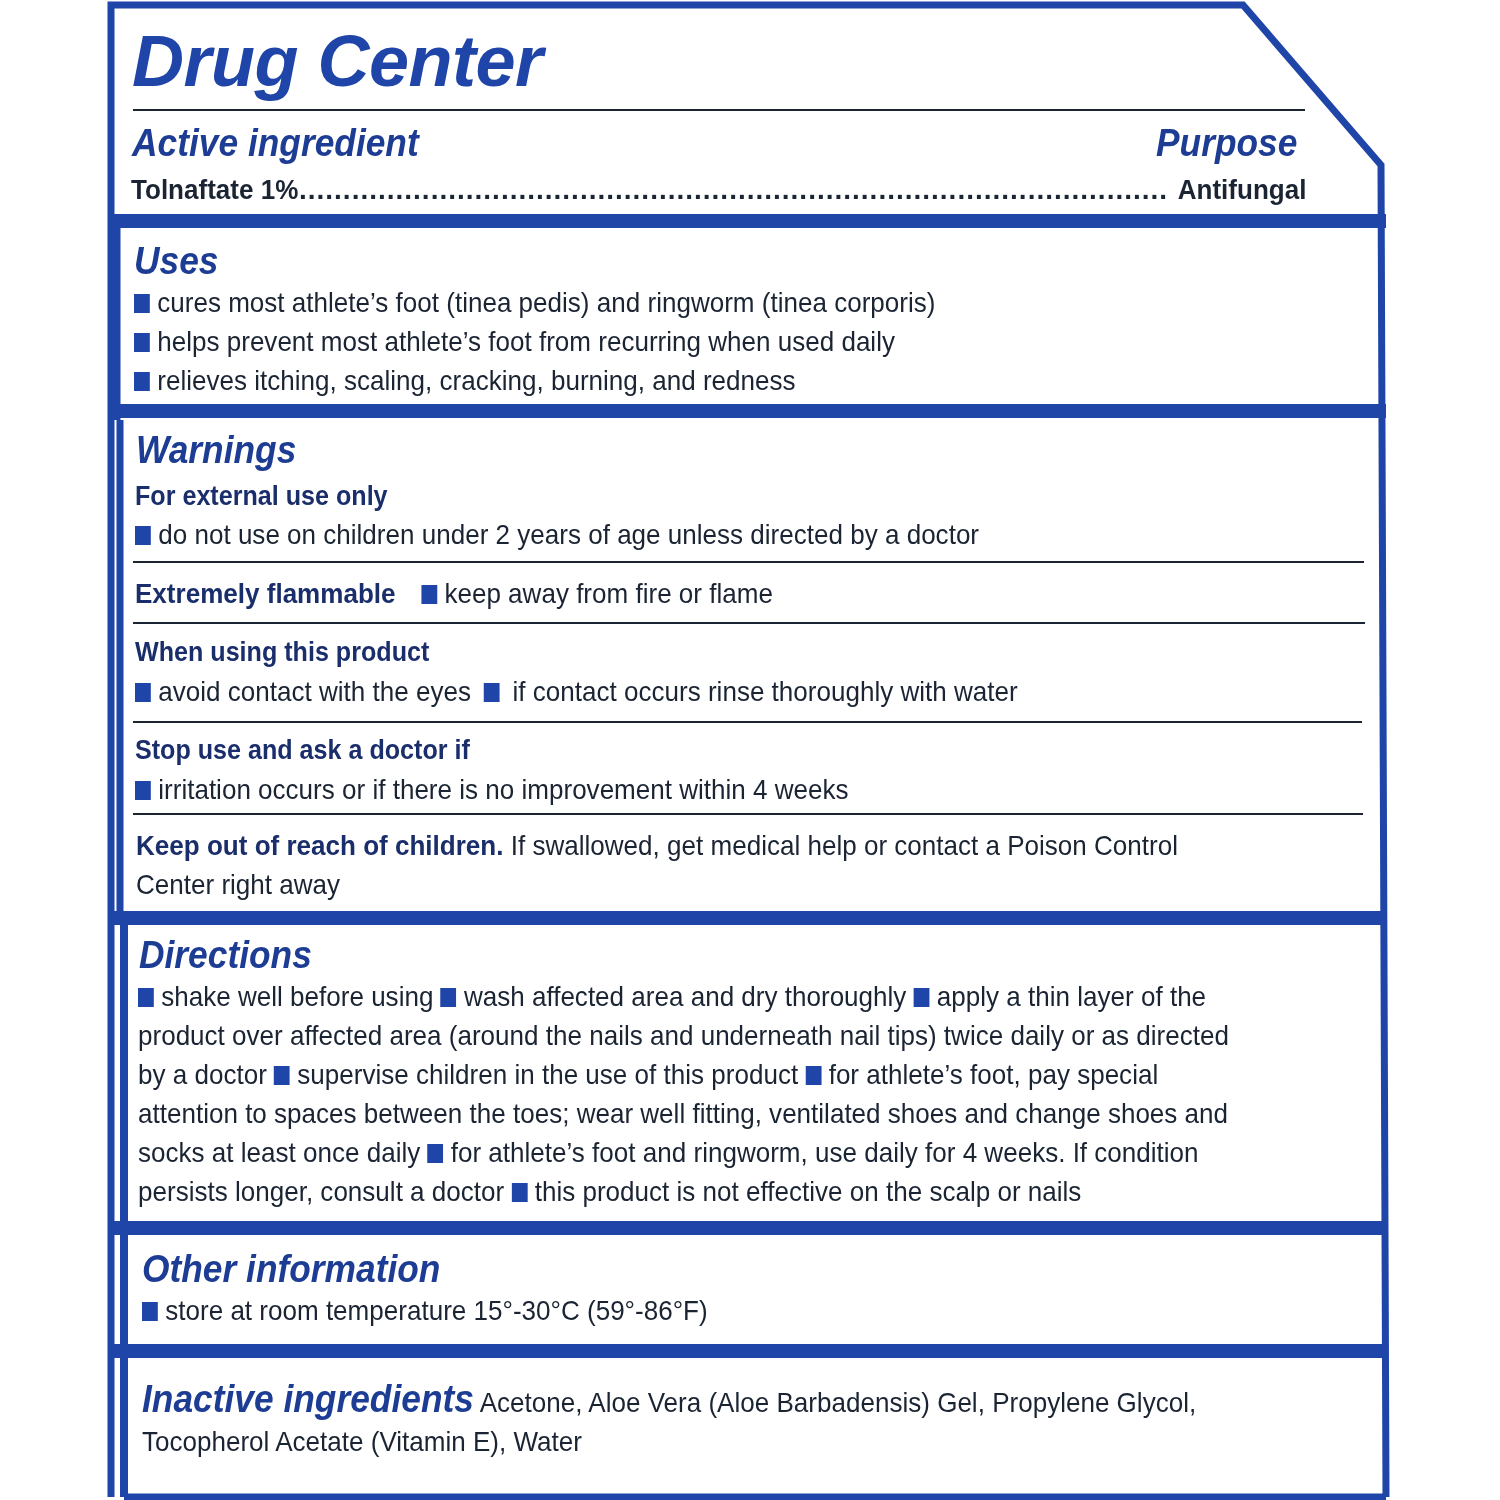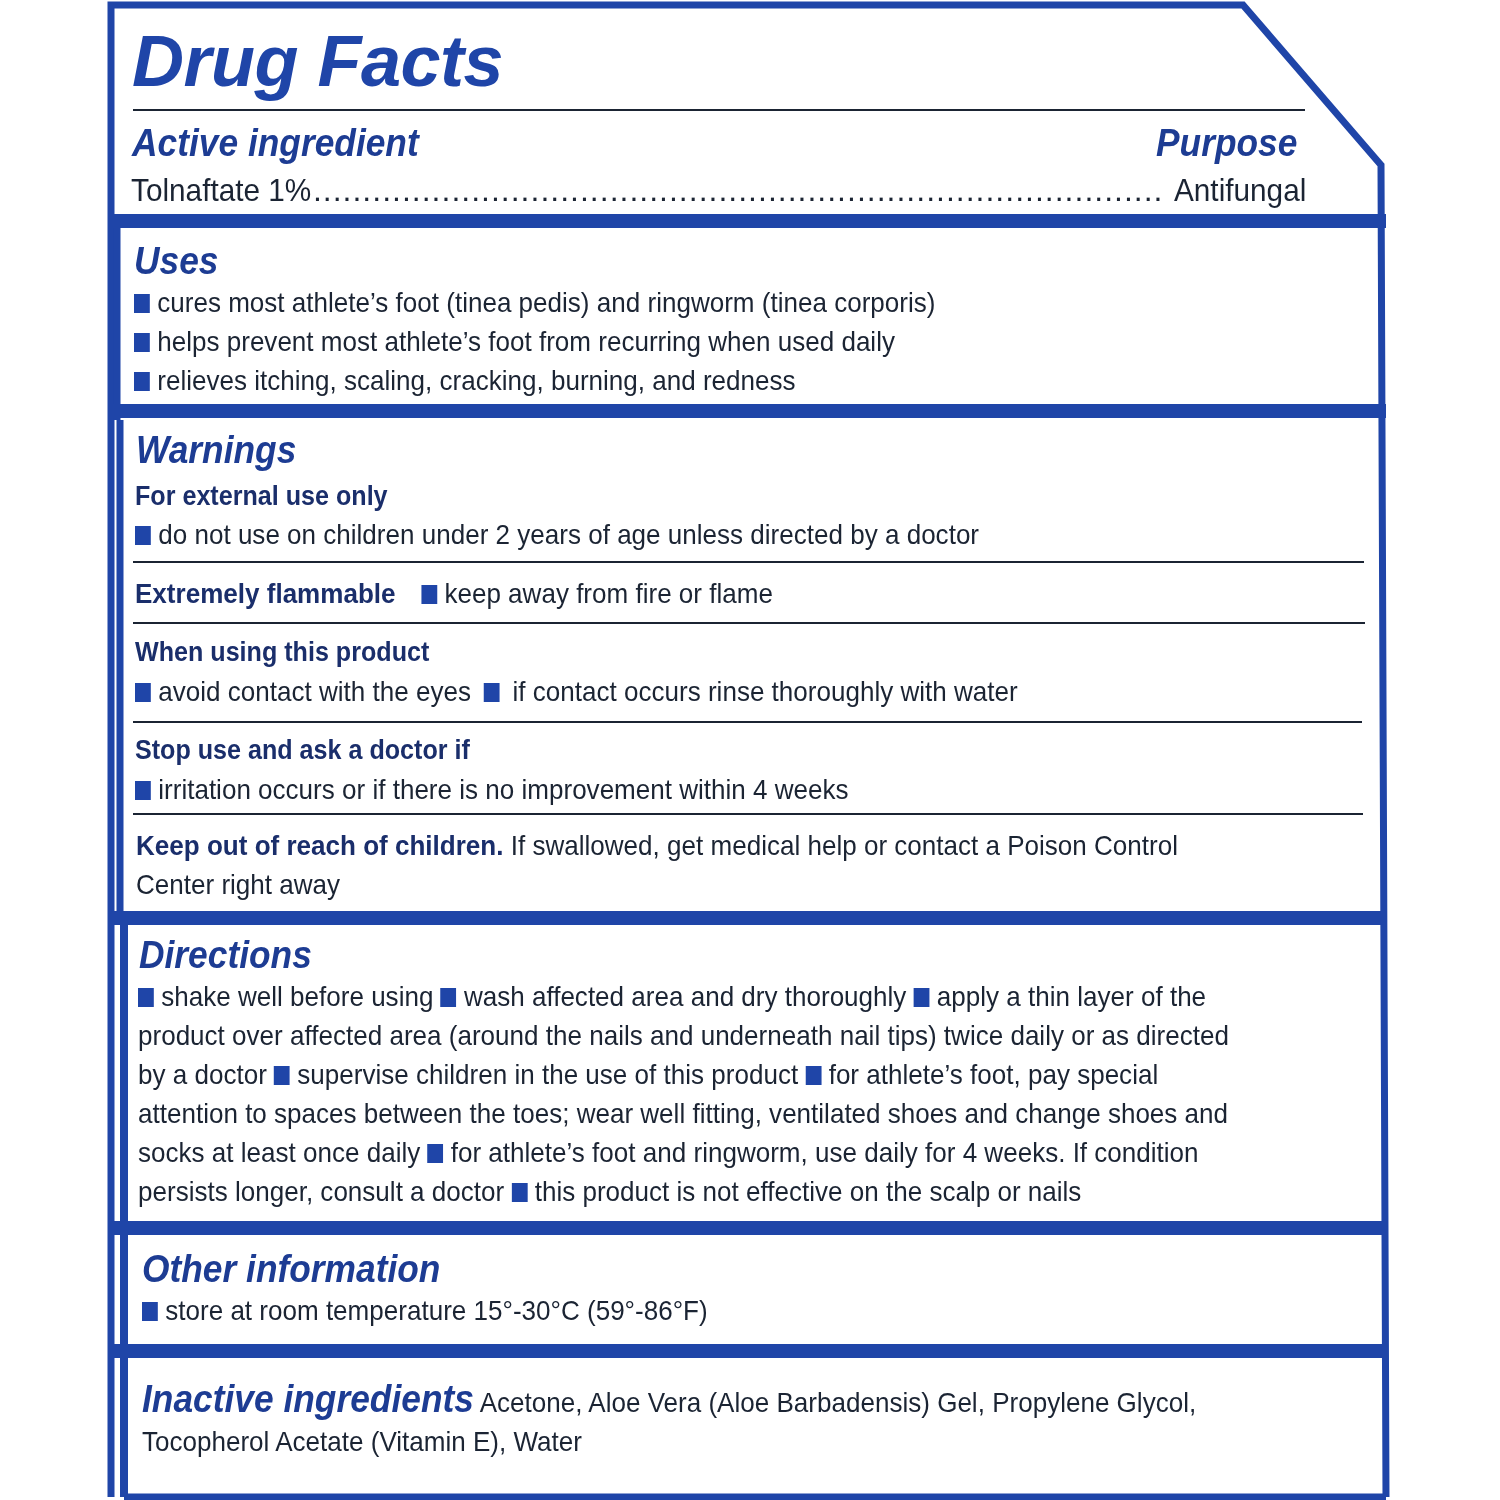--- a/index.html
+++ b/index.html
@@ -33,25 +33,25 @@
   <rect x="111" y="1344" width="1275" height="14" fill="#1f45a8"></rect>
 
   <line x1="133" y1="110" x2="1305" y2="110" stroke="#1b2433" stroke-width="2"></line>
 
   <line x1="133" y1="562" x2="1364" y2="562" stroke="#1b2433" stroke-width="2"></line>
   <line x1="133" y1="623" x2="1365" y2="623" stroke="#1b2433" stroke-width="2"></line>
   <line x1="133" y1="722" x2="1362" y2="722" stroke="#1b2433" stroke-width="2"></line>
   <line x1="133" y1="814" x2="1363" y2="814" stroke="#1b2433" stroke-width="2"></line>
 </svg>
 
-<div class="box h-big" style="left:132px; top:18px; font-size:72px; line-height:86px;">Drug Facts</div>
+<div class="box h-big" style="left:132px; top:18px; font-size:72px; line-height:86px;">Drug Center</div>
 
 <div class="box h-sec" style="left:132px; top:122px;">Active ingredient</div>
 <div class="box h-sec" style="left:1156px; top:122px;">Purpose</div>
-<div class="box" style="left:131px; top:172px; width:1175px; display:flex; font-size:32px; line-height:36px;">
+<div class="box" style="left:131px; top:172px; width:1175px; display:flex; font-size:28px; line-height:36px;font-weight:bold;">
   <span style="white-space:nowrap; transform:scaleX(0.93); transform-origin:left; display:inline-block; margin-right:-12px;">Tolnaftate 1%</span>
   <span class="dots">..................................................................................................................................................................................................</span>
   <span style="white-space:nowrap; transform:scaleX(0.93); transform-origin:right; display:inline-block;">Antifungal</span>
 </div>
 
 <div class="box h-sec" style="left:134px; top:240px;">Uses</div>
 <div class="box body" style="left:134px; top:283px;">
   <div><span class="bullet"></span><span>cures most athlete’s foot (tinea pedis) and ringworm (tinea corporis)</span></div>
   <div><span class="bullet"></span><span>helps prevent most athlete’s foot from recurring when used daily</span></div>
   <div><span class="bullet"></span><span>relieves itching, scaling, cracking, burning, and redness</span></div>

